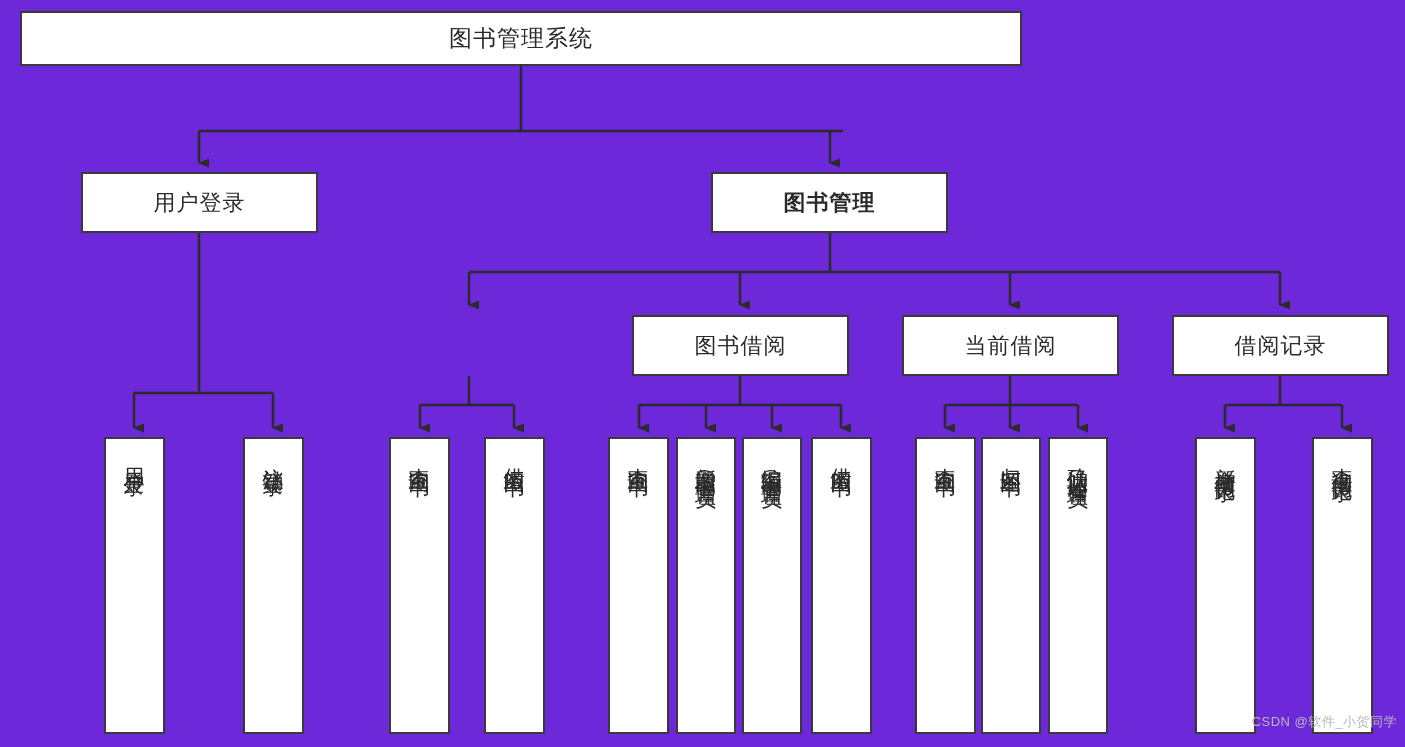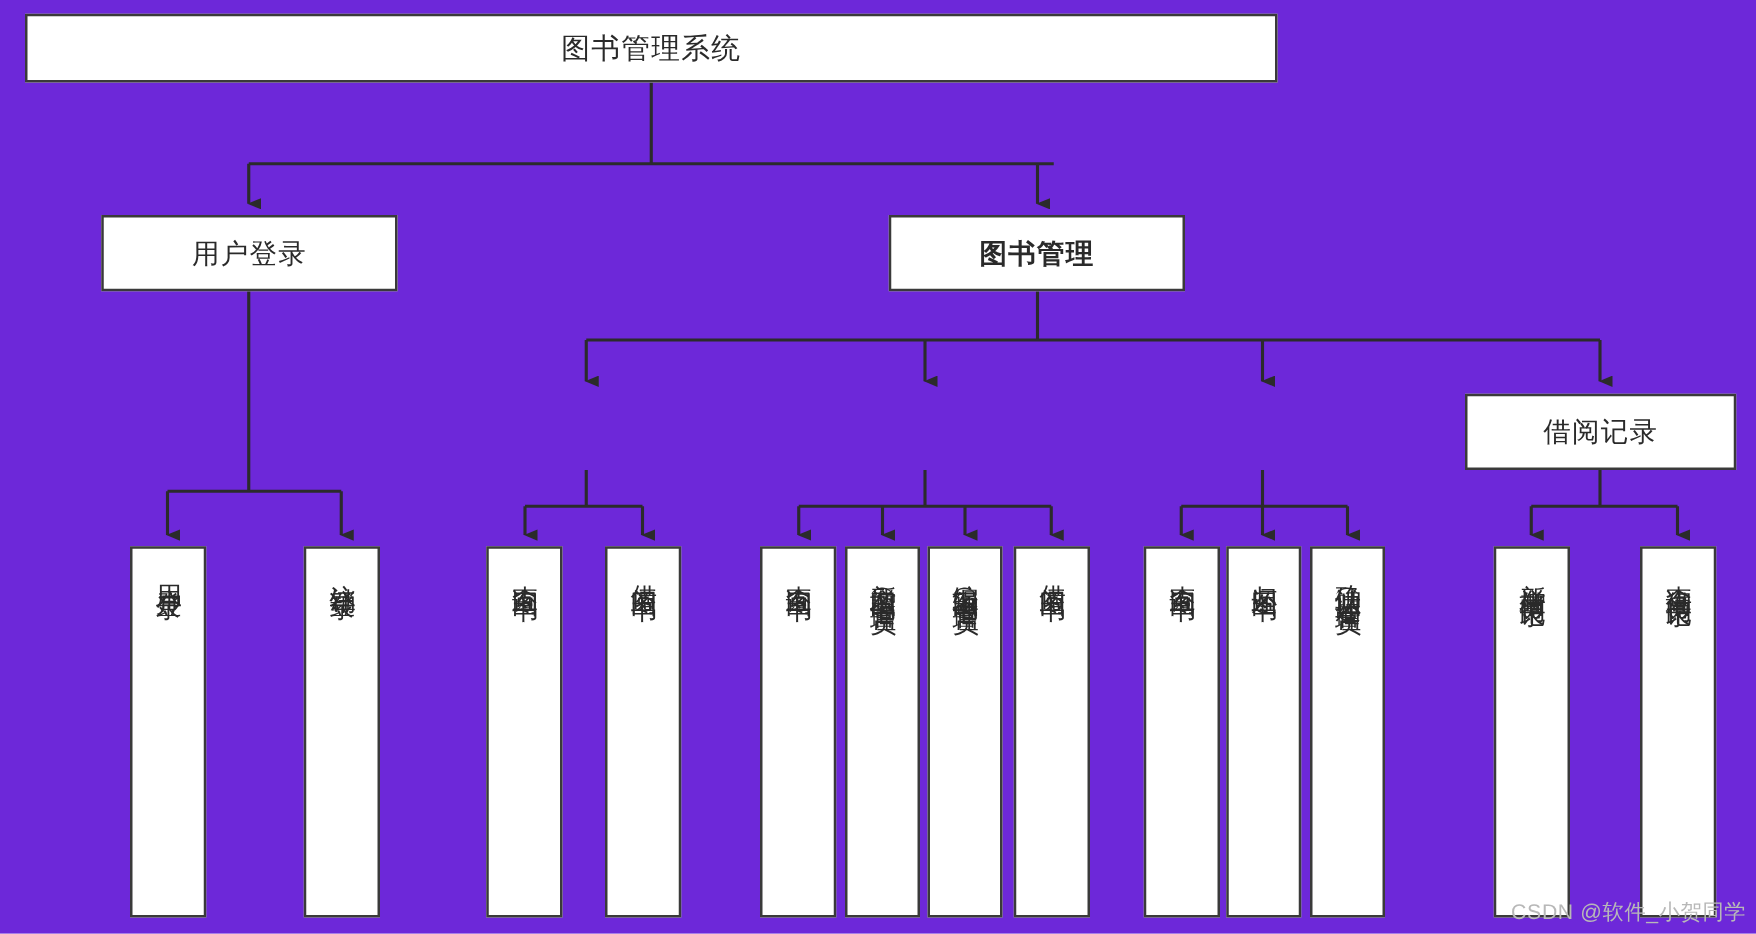--- a/index.html
+++ b/index.html
@@ -60,22 +60,22 @@
   .node.vert .node-label {
     writing-mode: vertical-rl;
     text-orientation: upright;
     font-size: 21px;
     letter-spacing: 3px;
     line-height: 1;
   }
   #watermark {
     position: absolute;
     right: 8px;
-    bottom: 6px;
-    font-size: 17px;
+    bottom: 16px;
+    font-size: 13px;
     color: #b8b8b8;
     letter-spacing: 0.5px;
     white-space: nowrap;
     z-index: 5;
   }
 </style>
 </head>
 <body>
 
 <div id="diagram-root">
@@ -136,21 +136,27 @@
 
   <div class="node horiz" style="left:81px; top:172px; width:237px; height:61px;">
     <span class="node-label">用户登录</span>
   </div>
 
   <div class="node horiz" style="left:711px; top:172px; width:237px; height:61px;font-weight:bold;">
     <span class="node-label">图书管理</span>
   </div>
 
 
-
+  <div class="node horiz" style="left:632px; top:315px; width:217px; height:61px;">
+    <span class="node-label">图书借阅</span>
+  </div>
+
+  <div class="node horiz" style="left:902px; top:315px; width:217px; height:61px;">
+    <span class="node-label">当前借阅</span>
+  </div>
 
   <div class="node horiz" style="left:1172px; top:315px; width:217px; height:61px;">
     <span class="node-label">借阅记录</span>
   </div>
 
   <div class="node vert" style="left:104px; top:437px; width:61px; height:297px;">
     <span class="node-label">用户登录</span>
   </div>
 
   <div class="node vert" style="left:243px; top:437px; width:61px; height:297px;">

